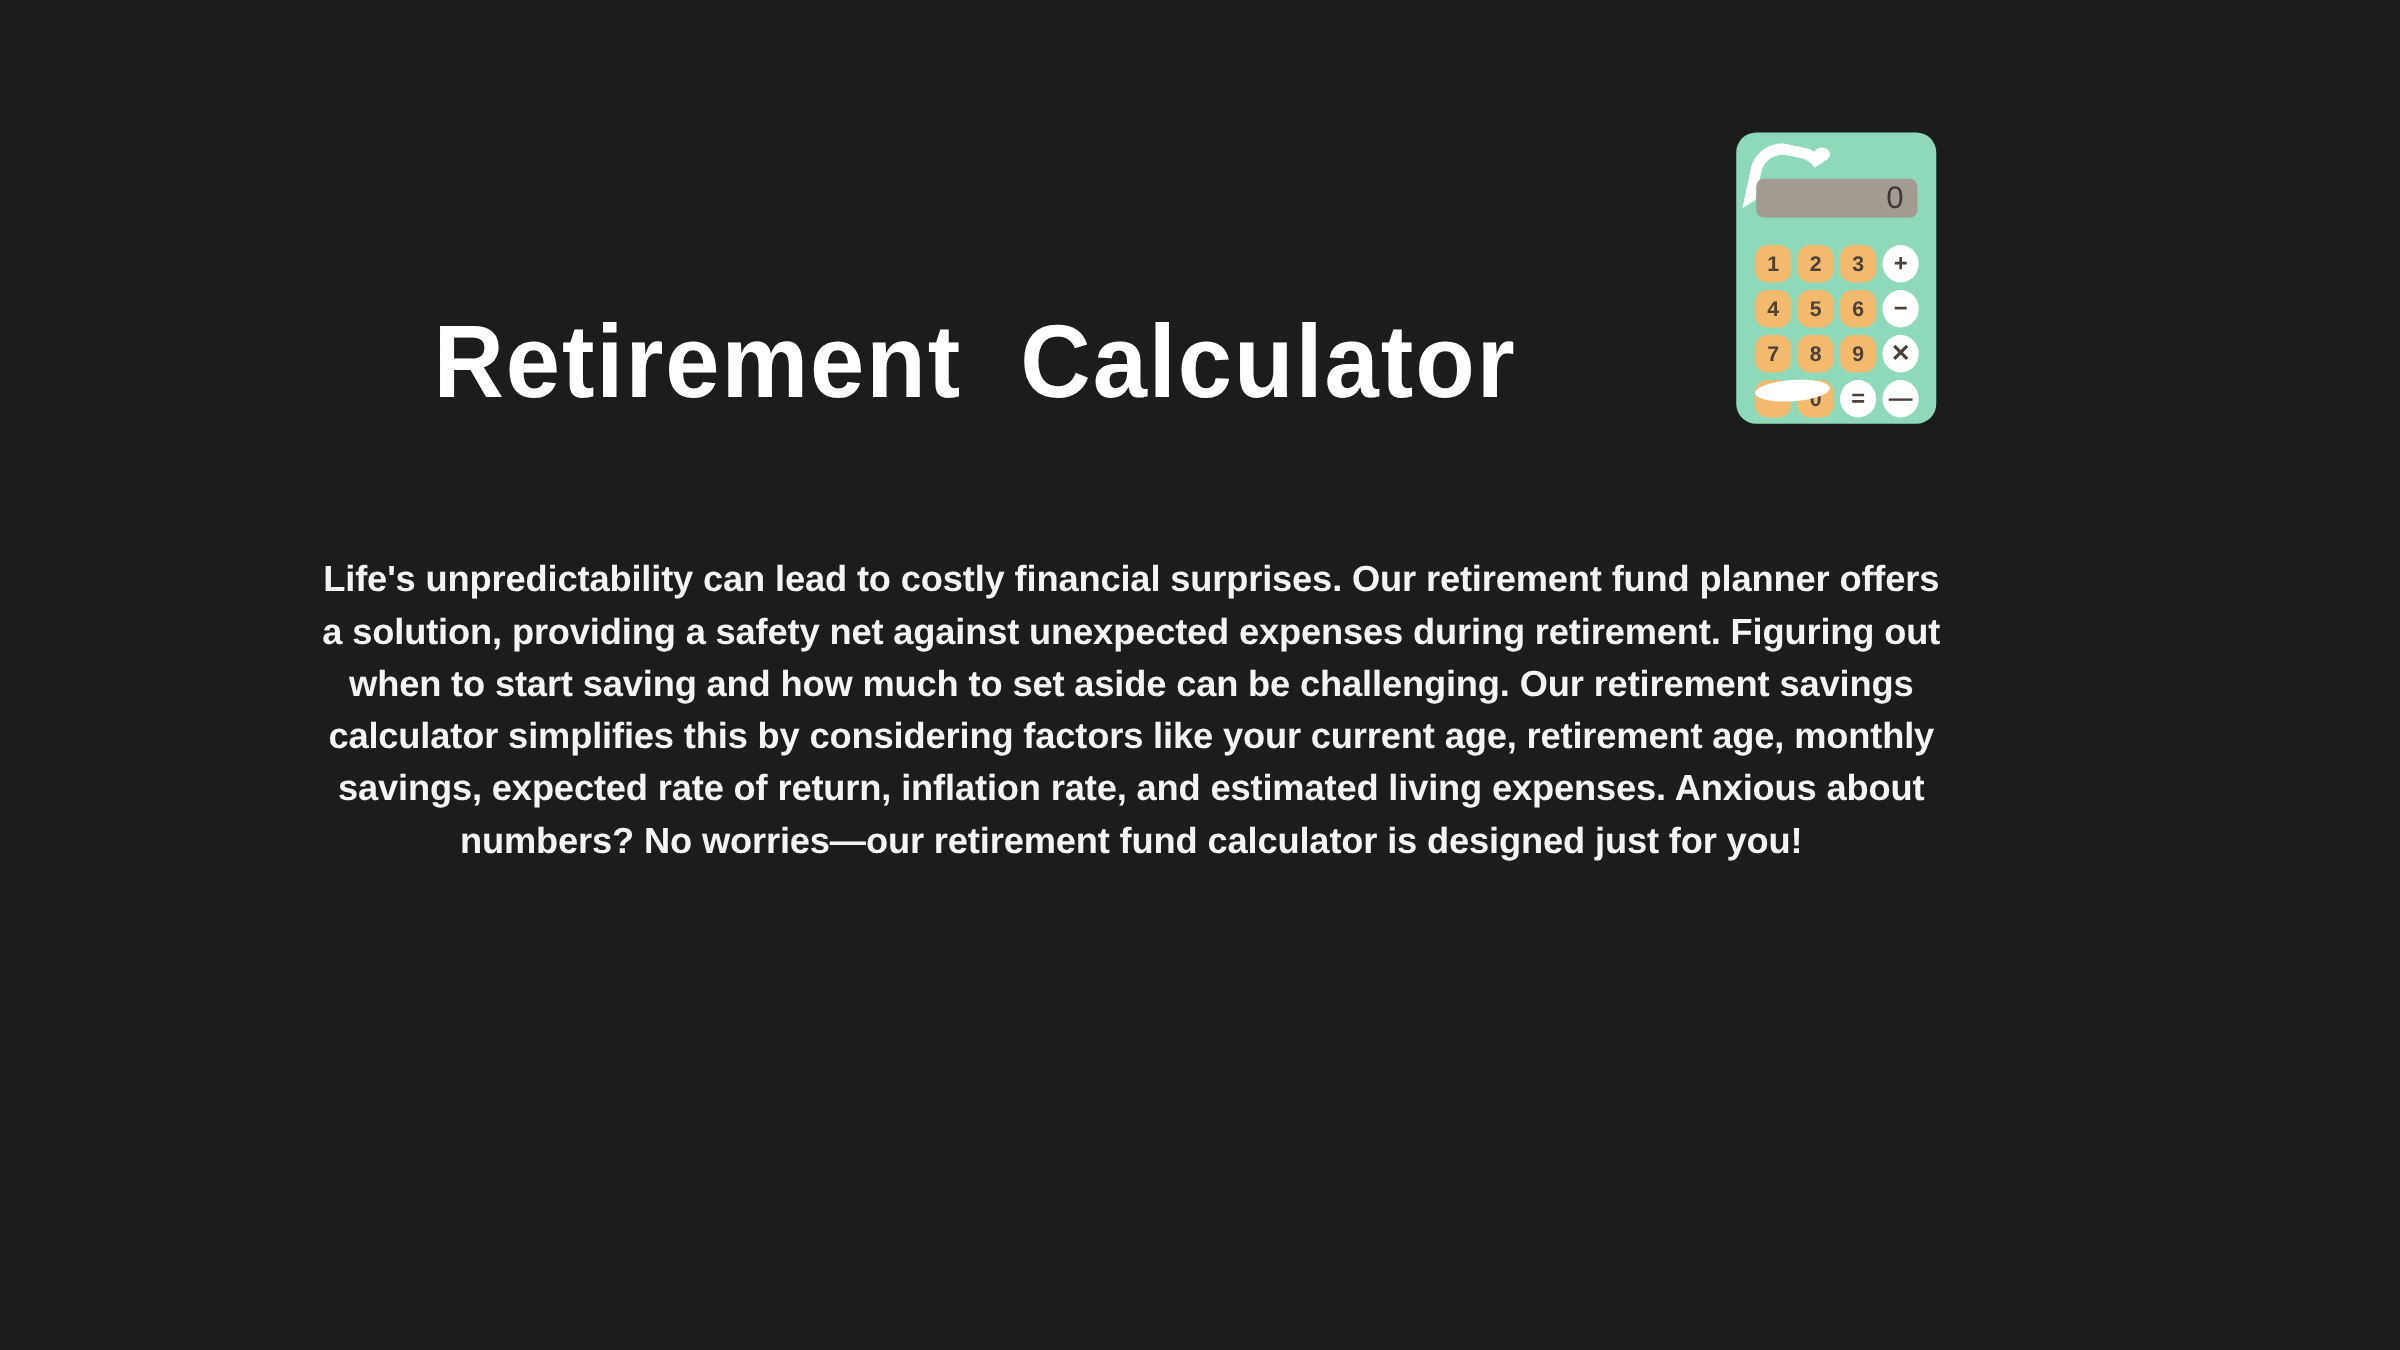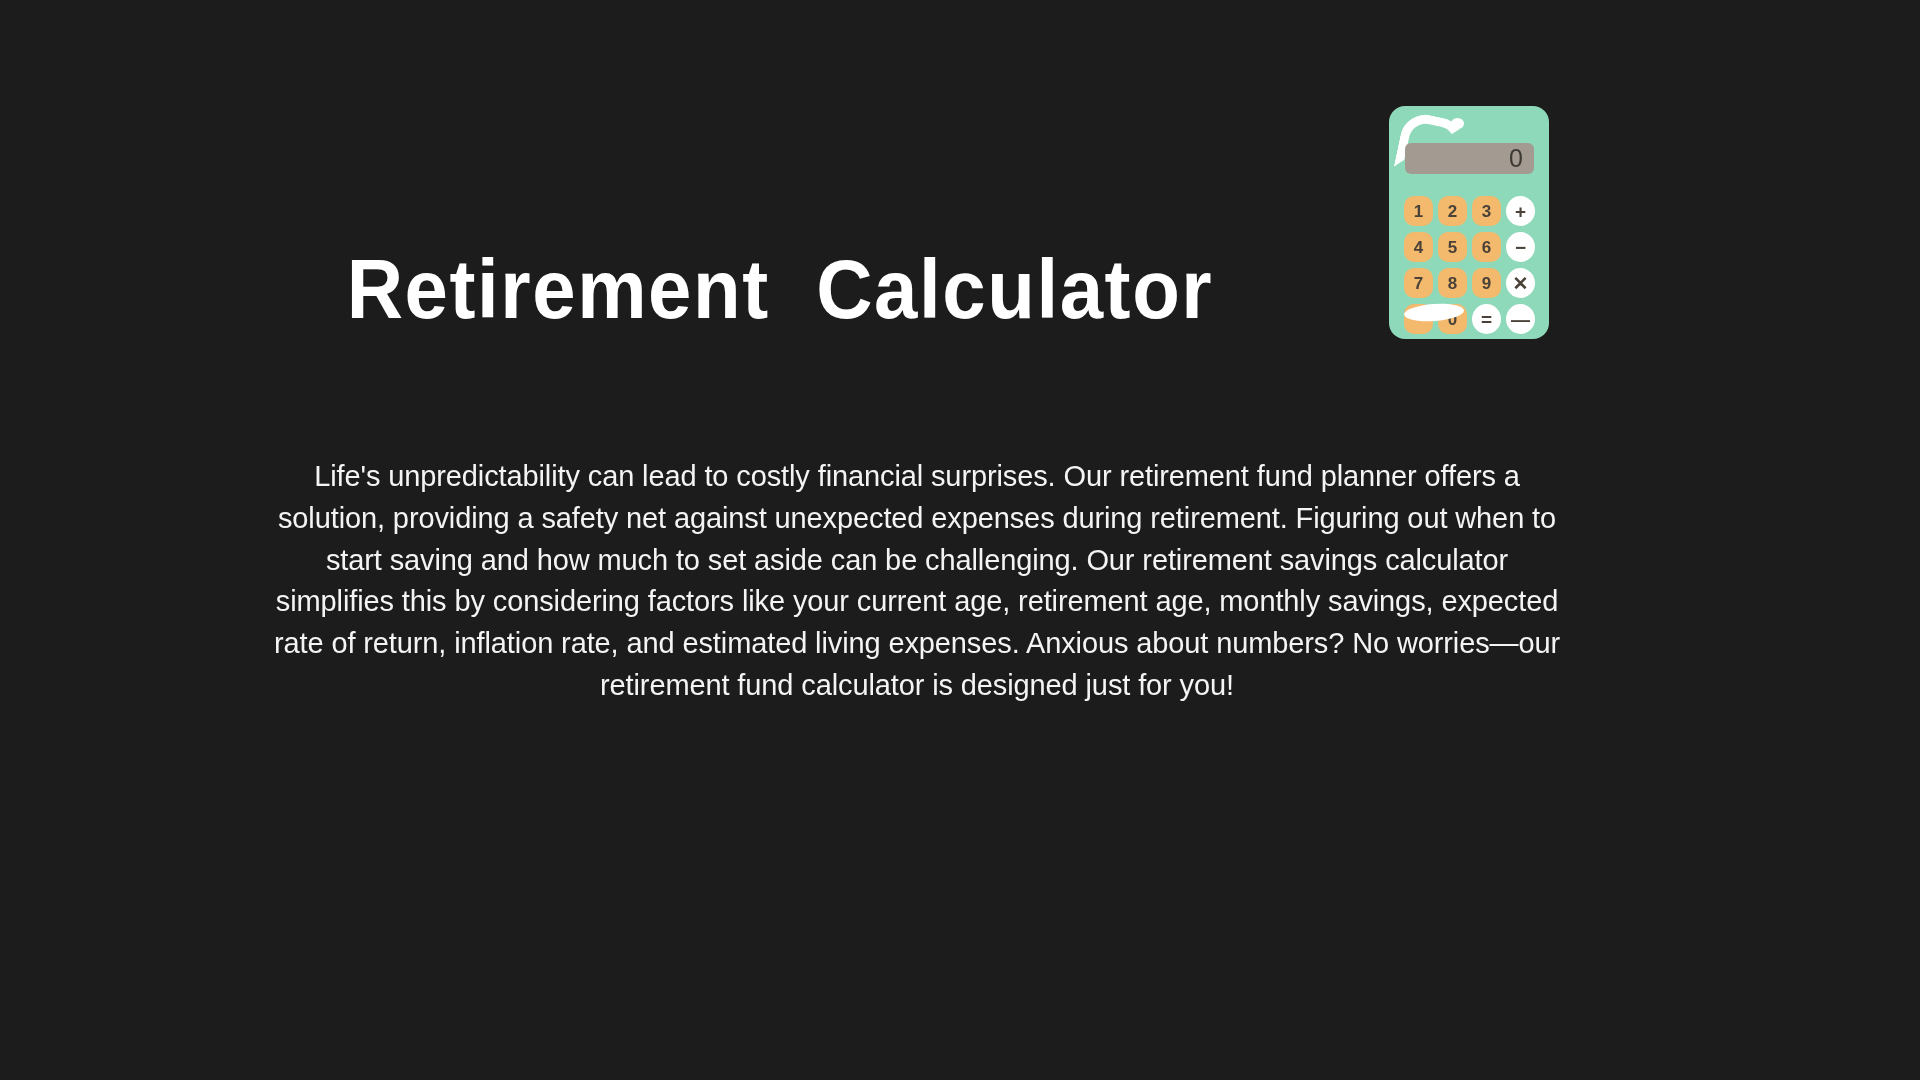--- a/index.html
+++ b/index.html
@@ -132,25 +132,25 @@
   .calc-key.op      { background: #ffffff; border-radius: 50%; }
   .calc-key.blank   { background: #f3b96c; border-radius: 10px; }
   .calc-key.op span { font-size: 19px; }
 
   
   .intro-paragraph {
     position: absolute;
     left: 255px;
     top: 444px;
     width: 1300px;
-    margin: 12px;
+    margin: 0;
     text-align: center;
     color: #f4f4f4;
     font-family: "Liberation Sans", sans-serif;
-    font-weight: 400;
+    font-weight: 700;
     font-size: 29px;
     line-height: 1.44;
     letter-spacing: -0.004em;
   }
 </style>
 </head>
 <body>
 
 <div class="page">
 

